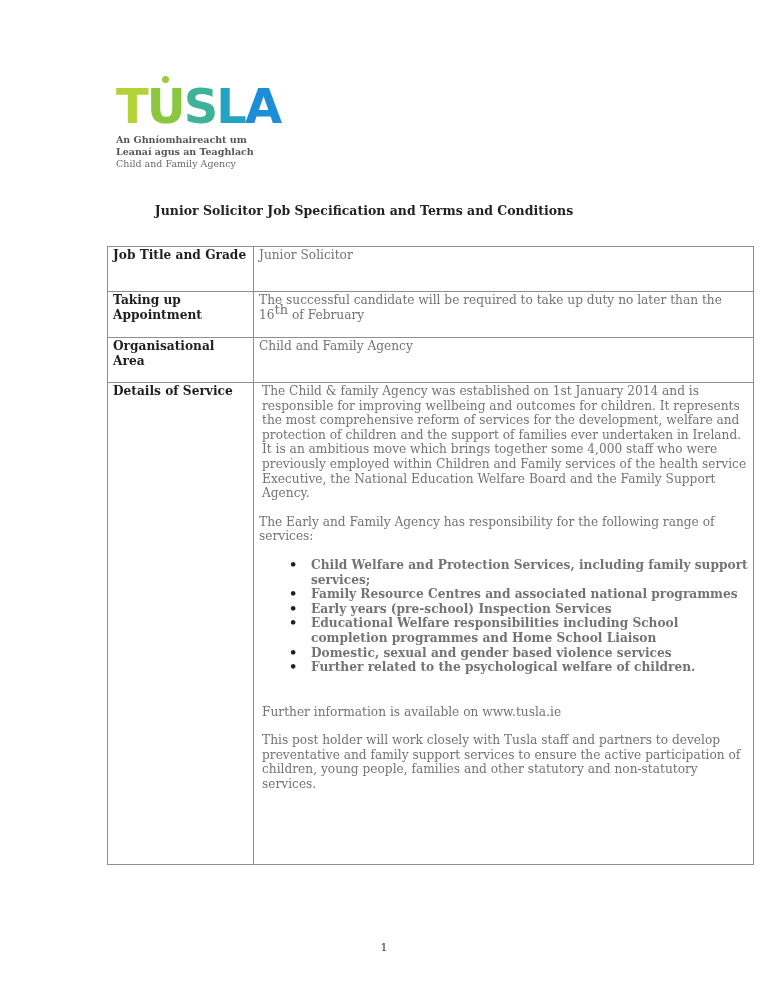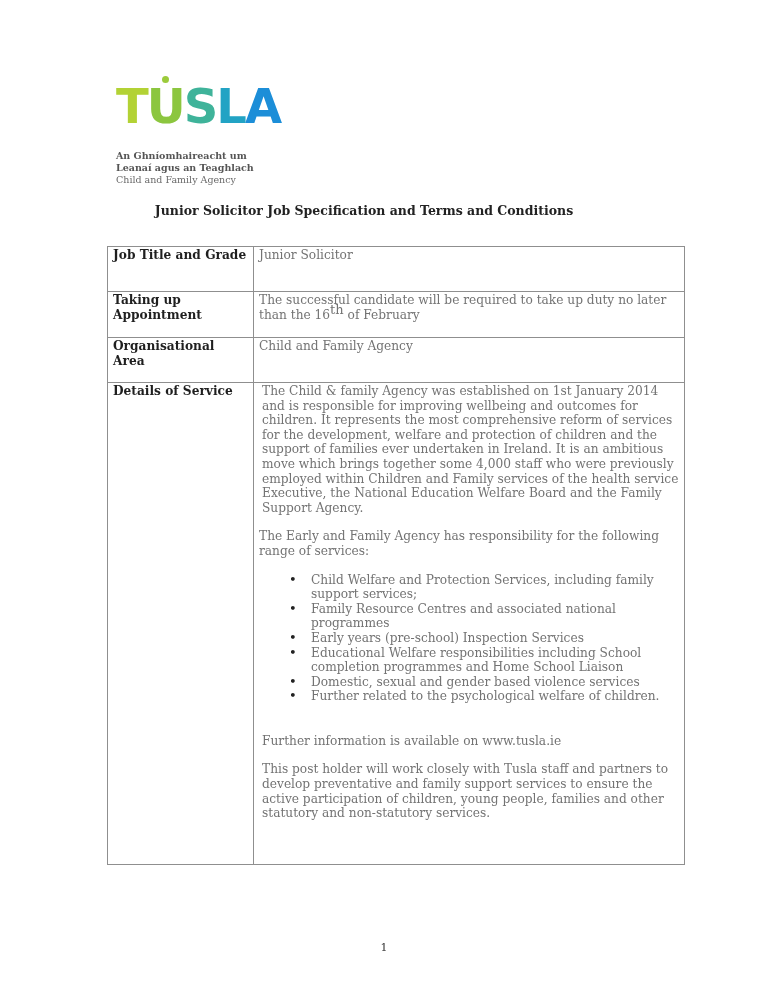--- a/index.html
+++ b/index.html
@@ -18,49 +18,49 @@
   .lw-t { color: #b3d235; }
   .lw-u { color: #8cc63f; position: relative; }
   .lw-u::before {
     content: ""; position: absolute; left: 50%; top: -6px; width: 7px; height: 7px;
     margin-left: -3px; border-radius: 50%; background: #9ccb3b;
   }
   .lw-s { color: #3fb39a; }
   .lw-l { color: #22a3c4; }
   .lw-a { color: #1c8ed8; }
   .logo-sub {
-    margin-top: 20px;
+    margin-top: 4px;
     font-family: "DejaVu Serif", "Liberation Serif", serif;
     font-size: 9.5px; line-height: 12px; font-weight: bold; color: #555555;
     white-space: nowrap;
   }
   .logo-sub .light { font-weight: normal; color: #6a6a6a; }
 
   .doc-title {
     position: absolute; left: 0; width: 728px; top: 203px; text-align: center;
     font-weight: bold; font-size: 12.5px; color: #222;
   }
 
   table.spec {
-    position: absolute; left: 107px; top: 246px; width: 578px;
+    position: absolute; left: 107px; top: 246px; width: 647px;
     border-collapse: collapse; font-size: 12.2px; line-height: 14.6px;
   }
   table.spec td {
     border: 1.5px solid #8f8f8f; vertical-align: top; padding: 1px 5px 0 5px;
   }
   td.label { width: 135px; font-weight: bold; color: #1f1f1f; }
   td.value { color: #737373; }
   tr.r1 td { height: 43px; }
   tr.r2 td { height: 44px; }
   tr.r3 td { height: 27px; }
   tr.r4 td { height: 43px; }
   tr.r5 td { height: 480px; }
   .para { margin: 0 0 14px 3px; }
   ul.services { margin: 14px 0 0 0; padding: 0 0 0 52px; list-style: none; }
-  ul.services li { position: relative; }
+  ul.services li { position: relative; font-weight: bold; }
   ul.services li::before {
     content: "\2022"; position: absolute; left: -22px; top: 0; font-size: 13px; color: #222;
   }
   .gap { height: 30px; }
   sup { font-size: 13px; line-height: 0; }
 
   .page-number {
     position: absolute; left: 0; width: 768px; top: 941px; text-align: center;
     font-size: 11px; color: #333;
   }

